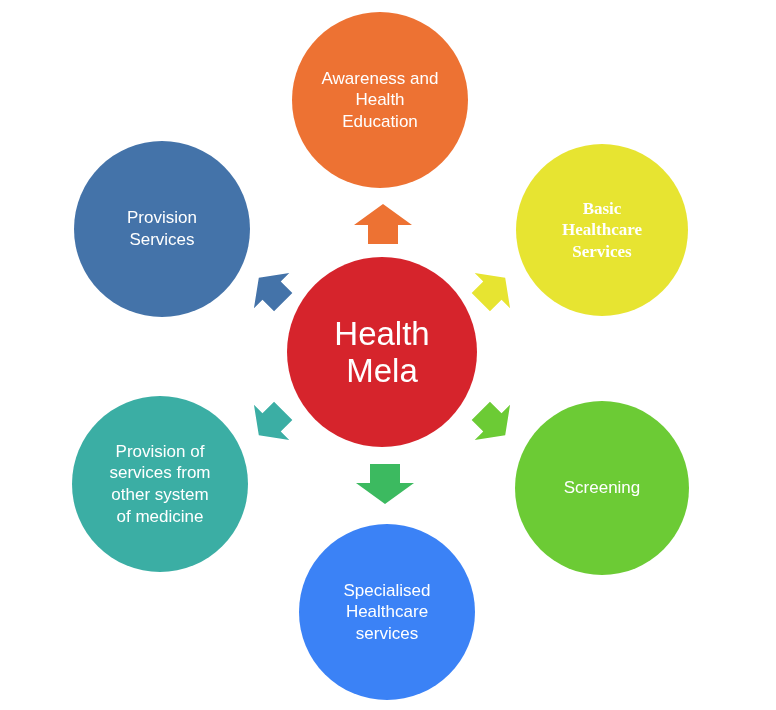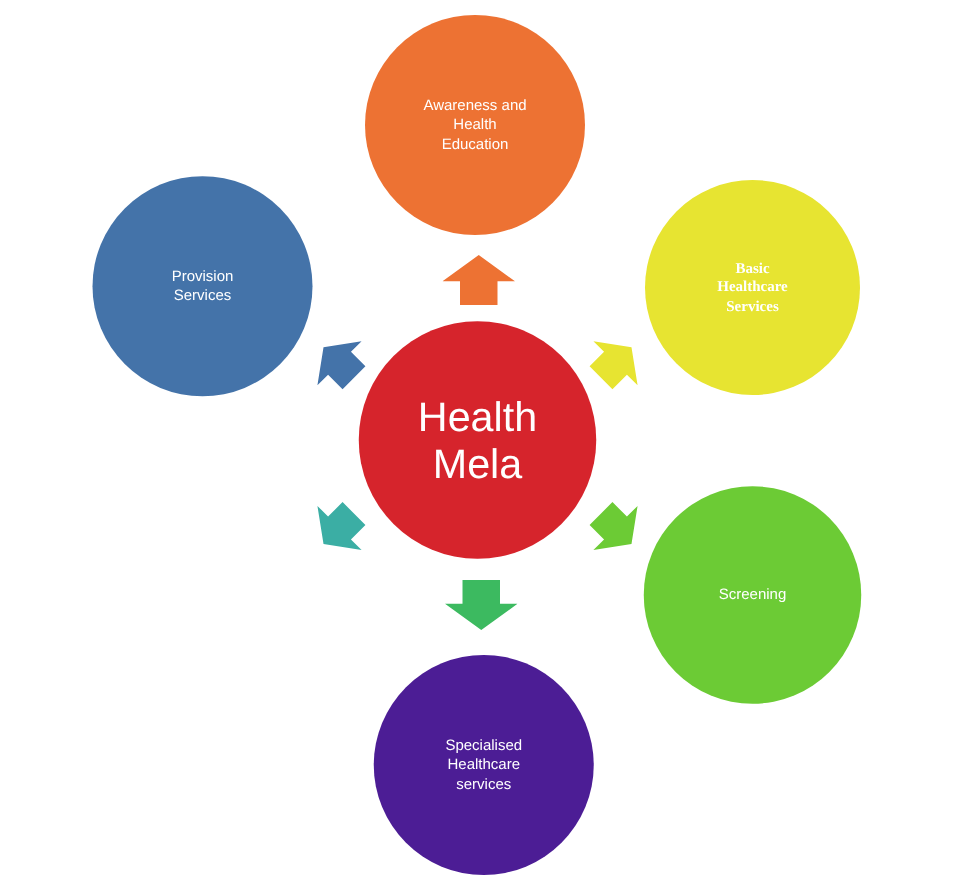--- a/index.html
+++ b/index.html
@@ -19,37 +19,37 @@
     position: absolute;
     border-radius: 50%;
     display: flex;
     align-items: center;
     justify-content: center;
     text-align: center;
     color: #ffffff;
   }
   .node-label {
     white-space: pre-line;
-    font-size: 12px;
+    font-size: 17px;
     line-height: 1.27;
     max-width: 150px;
   }
   .node-label.bold {
     font-weight: bold;
   }
   .center-label {
     white-space: pre-line;
     font-size: 33px;
     line-height: 1.13;
   }
   
   .pos-center       { left: 287px; top: 257px; width: 190px; height: 190px; }
   .pos-top          { left: 292px; top:  12px; width: 176px; height: 176px; }
   .pos-top-right    { left: 516px; top: 144px; width: 172px; height: 172px; font-family: Liberation Serif, serif; }
-  .pos-bottom-right { left: 515px; top: 389px; width: 174px; height: 174px; }
+  .pos-bottom-right { left: 515px; top: 401px; width: 174px; height: 174px; }
   .pos-bottom       { left: 299px; top: 524px; width: 176px; height: 176px; }
   .pos-bottom-left  { left:  72px; top: 396px; width: 176px; height: 176px; }
   .pos-top-left     { left:  74px; top: 141px; width: 176px; height: 176px; }
   
   .arrow {
     position: absolute;
     display: block;
   }
   .arrow-up         { left: 354px; top: 204px; width: 58px; height: 40px; }
   .arrow-down       { left: 356px; top: 464px; width: 58px; height: 40px; transform: rotate(180deg); }
@@ -72,26 +72,32 @@
   <div class="node pos-top-right" style="background-color: rgb(231, 228, 49);">
     <span class="node-label bold">Basic
 Healthcare
 Services</span>
   </div>
 
   <div class="node pos-bottom-right" style="background-color: rgb(108, 203, 53);">
     <span class="node-label">Screening</span>
   </div>
 
-  <div class="node pos-bottom" style="background-color: #4c1d95;">
+  <div class="node pos-bottom" style="background-color: #3b82f6;">
     <span class="node-label">Specialised
 Healthcare
 services</span>
   </div>
 
+  <div class="node pos-bottom-left" style="background-color: rgb(59, 174, 164);">
+    <span class="node-label">Provision of
+services from
+other system
+of medicine</span>
+  </div>
 
   <div class="node pos-top-left" style="background-color: rgb(68, 115, 169);">
     <span class="node-label">Provision
 Services</span>
   </div>
 
   <div class="node pos-center" style="background-color: rgb(214, 36, 44);">
     <span class="center-label">Health
 Mela</span>
   </div>

